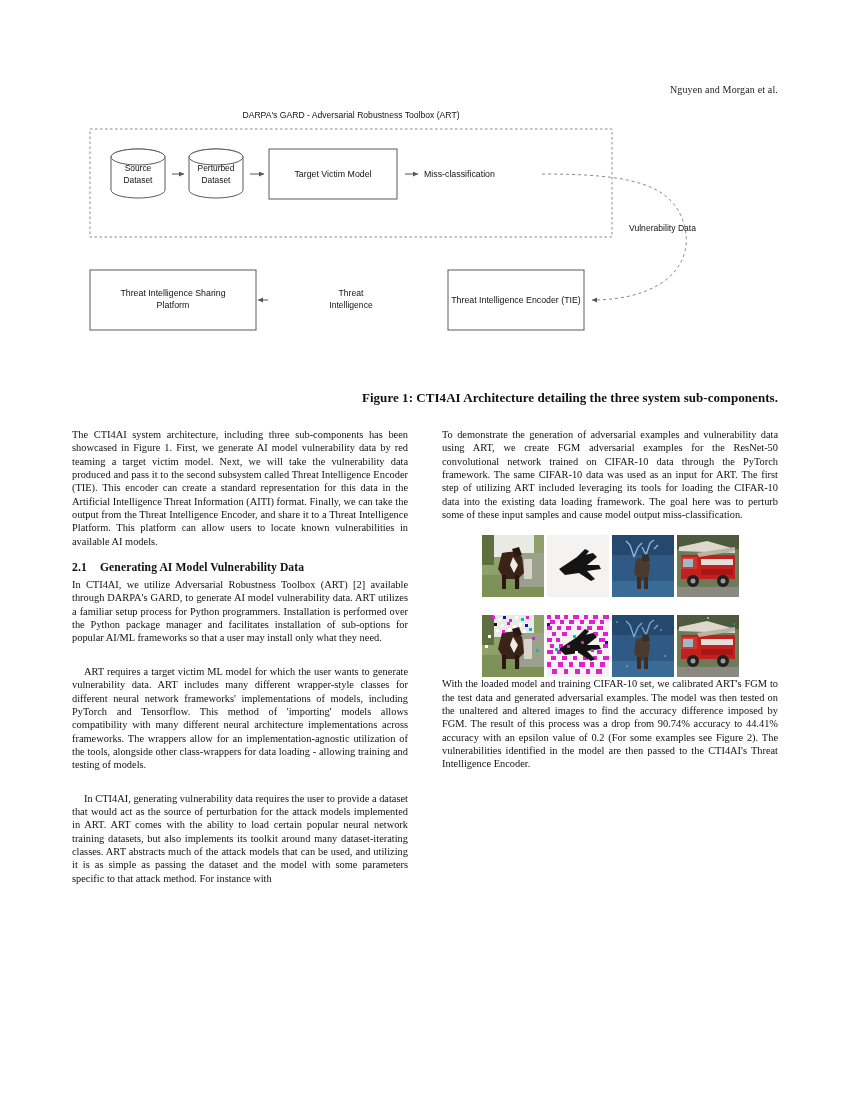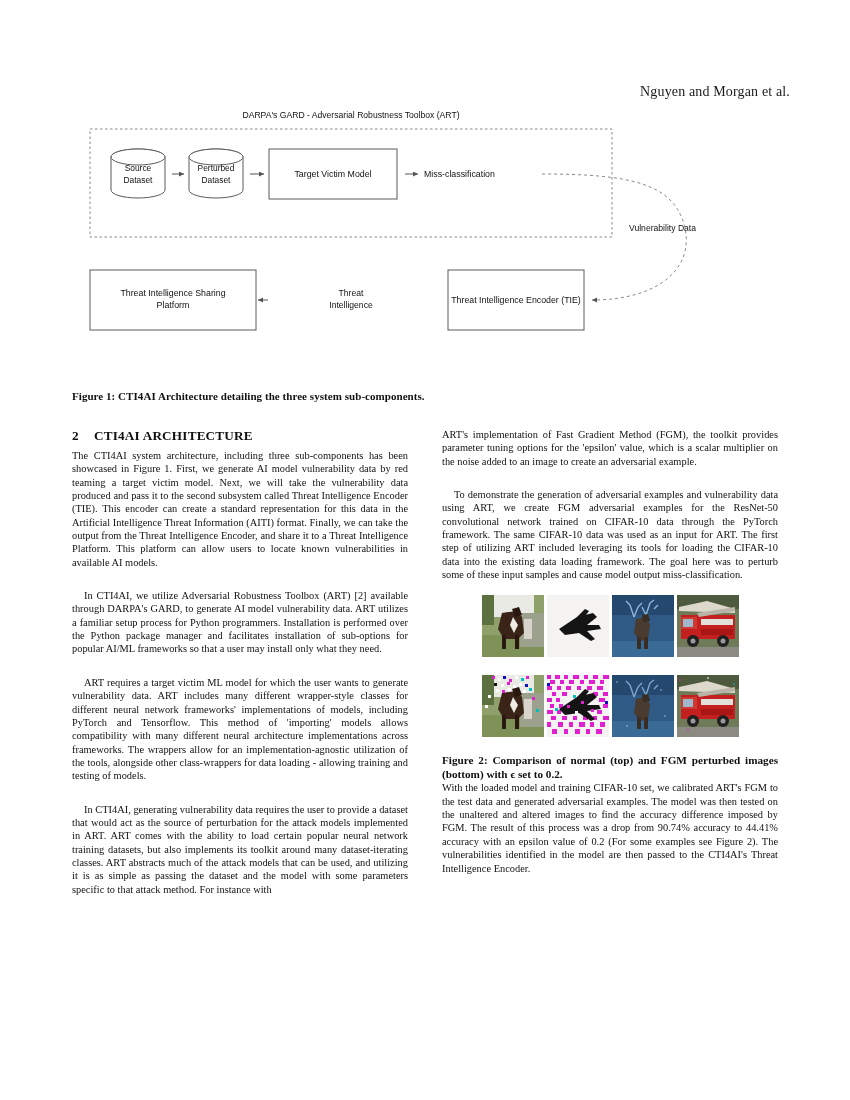--- a/index.html
+++ b/index.html
@@ -12,22 +12,22 @@
     color: #111;
     position: relative;
     overflow: hidden;
   }
   .page { position:relative; width:850px; height:1100px; }
 
   
   .running-head {
     position: absolute;
     top: 84px;
-    right: 60px;
-    font-size: 14px;
+    right: 72px;
+    font-size: 10px;
     letter-spacing: .15px;
     color: #1a1a1a;
     font-family: "Liberation Serif", serif;
   }
 
   
   .fig1 {
     position: absolute;
     left: 72px;
     top: 104px;
@@ -35,23 +35,23 @@
     height: 258px;
   }
   .fig1 svg { display:block; }
 
   
   .fig1-caption {
     position: absolute;
     left: 72px;
     top: 390px;
     width: 706px;
-    text-align: left;
+    text-align: right;
     font-weight: bold;
-    font-size: 11px;
+    font-size: 13px;
     letter-spacing: .05px;
   }
 
   
   .col {
     position: absolute;
     width: 336px;
     font-size: 10.4px;
     line-height: 13.35px;
     text-align: justify;
@@ -178,37 +178,36 @@
 
       <text x="279" y="192" text-anchor="middle" font-family="Liberation Sans, sans-serif" font-size="8.6" fill="#111">Threat</text>
       <text x="279" y="204" text-anchor="middle" font-family="Liberation Sans, sans-serif" font-size="8.6" fill="#111">Intelligence</text>
     </svg>
   </div>
 
   <div class="fig1-caption">Figure 1: CTI4AI Architecture detailing the three system sub-components.</div>
 
   <div class="col col-left">
 
-    <h2 class="section">
-      <span class="num">2</span><span>CTI4AI ARCHITECTURE</span>
-    </h2>
 
     <p class="body">The CTI4AI system architecture, including three sub-components has been showcased in Figure 1. First, we generate AI model vulnerability data by red teaming a target victim model. Next, we will take the vulnerability data produced and pass it to the second subsystem called Threat Intelligence Encoder (TIE). This encoder can create a standard representation for this data in the Artificial Intelligence Threat Information (AITI) format. Finally, we can take the output from the Threat Intelligence Encoder, and share it to a Threat Intelligence Platform. This platform can allow users to locate known vulnerabilities in available AI models.</p>
 
+    <h3 class="subsection">
+      <span class="num">2.1</span><span>Generating AI Model Vulnerability Data</span>
+    </h3>
 
     <p class="body">In CTI4AI, we utilize Adversarial Robustness Toolbox (ART) [2] available through DARPA's GARD, to generate AI model vulnerability data. ART utilizes a familiar setup process for Python programmers. Installation is performed over the Python package manager and facilitates installation of sub-options for popular AI/ML frameworks so that a user may install only what they need.</p>
 
     <p class="body"><span>ART requires a </span><span class="it">target victim ML model</span><span> for which the user wants to generate vulnerability data. ART includes many different wrapper-style classes for different neural network frameworks' implementations of models, including PyTorch and Tensorflow. This method of 'importing' models allows compatibility with many different neural architecture implementations across frameworks. The wrappers allow for an implementation-agnostic utilization of the tools, alongside other class-wrappers for data loading - allowing training and testing of models.</span></p>
 
     <p class="body"><span>In CTI4AI, generating vulnerability data requires the user to provide a </span><span class="it">dataset</span><span> that would act as the source of perturbation for the attack models implemented in ART. ART comes with the ability to load certain popular neural network training datasets, but also implements its toolkit around many dataset-iterating classes. ART abstracts much of the attack models that can be used, and utilizing it is as simple as passing the dataset and the model with some parameters specific to that attack method. For instance with</span></p>
   </div>
 
   <div class="col col-right">
 
-    <p class="body">ART's implementation of Fast Gradient Method (FGM), the toolkit provides parameter tuning options for the 'epsilon' value, which is a scalar multiplier on the noise added to an image to create an adversarial example.</p>
 
     <p class="body">To demonstrate the generation of adversarial examples and vulnerability data using ART, we create FGM adversarial examples for the ResNet-50 convolutional network trained on CIFAR-10 data through the PyTorch framework. The same CIFAR-10 data was used as an input for ART. The first step of utilizing ART included leveraging its tools for loading the CIFAR-10 data into the existing data loading framework. The goal here was to perturb some of these input samples and cause model output miss-classification.</p>
 
     <div class="fig2">
 
       <div class="fig2-rowwrap">
       <div class="fig2-row">
 
         <div class="thumb">
           <svg viewBox="0 0 62 62" preserveAspectRatio="none">
@@ -427,19 +426,18 @@
               <rect x="2" y="4" width="2" height="2" fill="#e020d0"></rect>
               <rect x="30" y="2" width="2" height="2" fill="#ffffff"></rect>
               <rect x="56" y="8" width="2" height="2" fill="#00c0c0"></rect>
               <rect x="10" y="54" width="2" height="2" fill="#e020d0"></rect>
             </g>
           </svg>
         </div>
       </div>
       </div>
 
-      <div class="fig2-caption"><span>Figure 2: Comparison of normal (top) and FGM perturbed images (bottom) with </span><span>ϵ</span><span> set to 0.2.</span></div>
     </div>
 
     <p class="body after-fig">With the loaded model and training CIFAR-10 set, we calibrated ART's FGM to the test data and generated adversarial examples. The model was then tested on the unaltered and altered images to find the accuracy difference imposed by FGM. The result of this process was a drop from 90.74% accuracy to 44.41% accuracy with an epsilon value of 0.2 (For some examples see Figure 2). The vulnerabilities identified in the model are then passed to the CTI4AI's Threat Intelligence Encoder.</p>
   </div>
 
 </div>
 
 </body></html>

